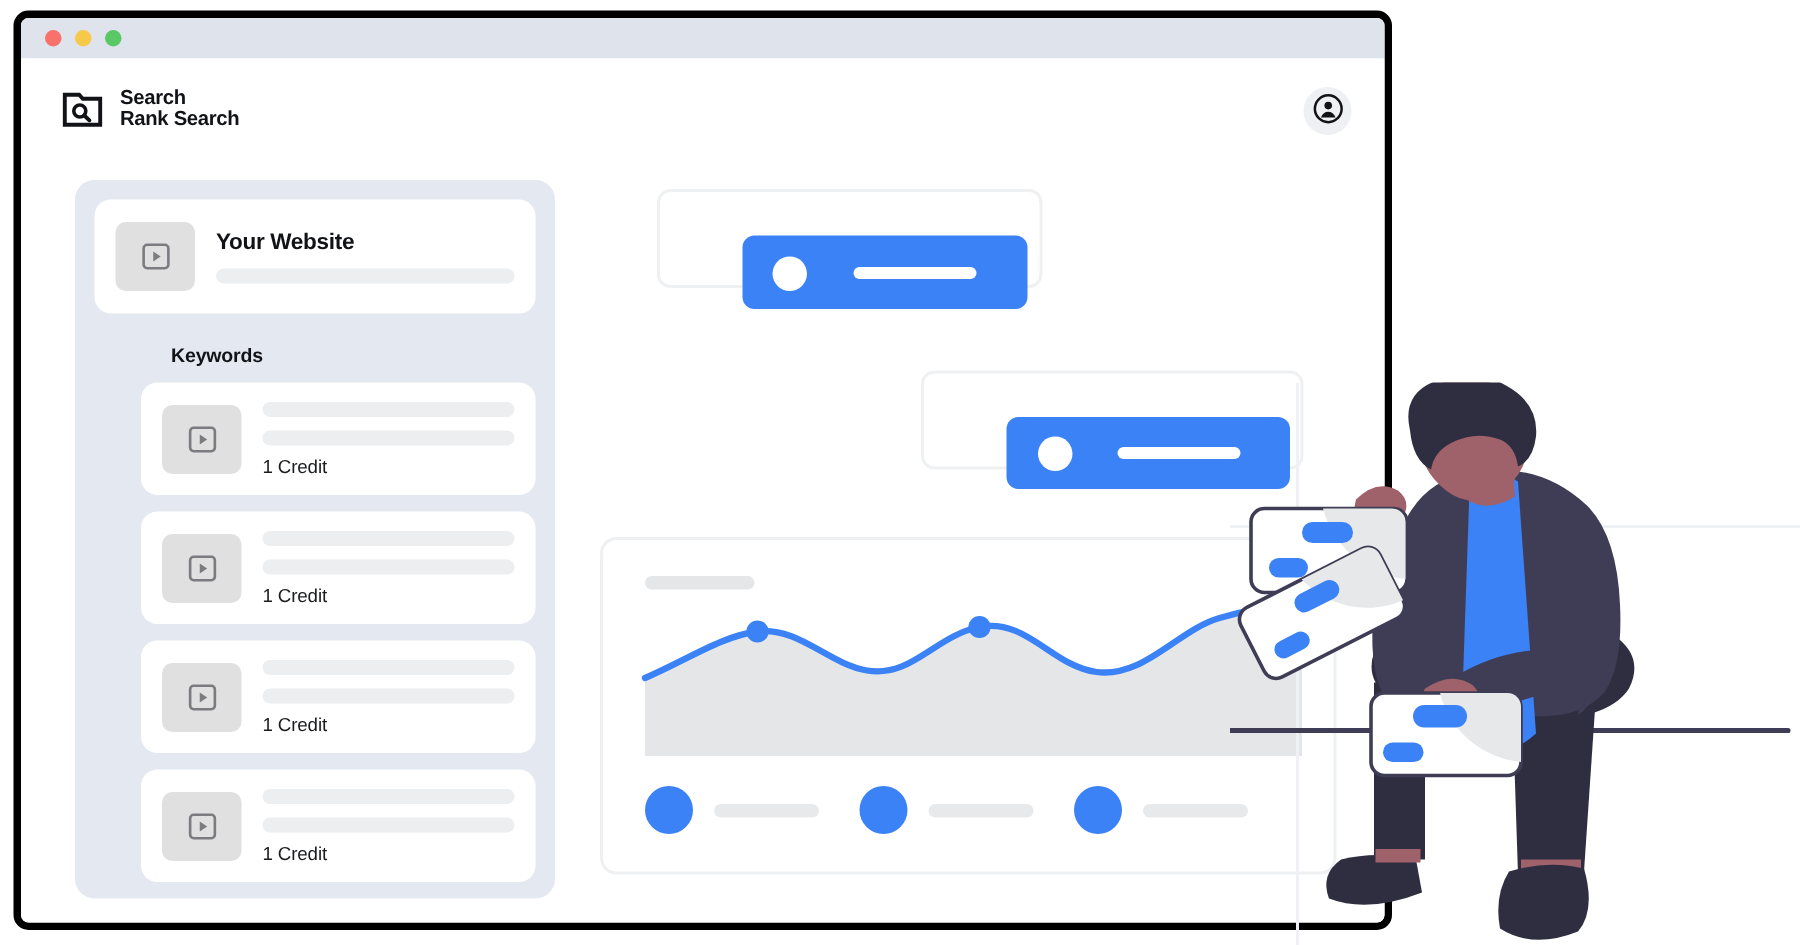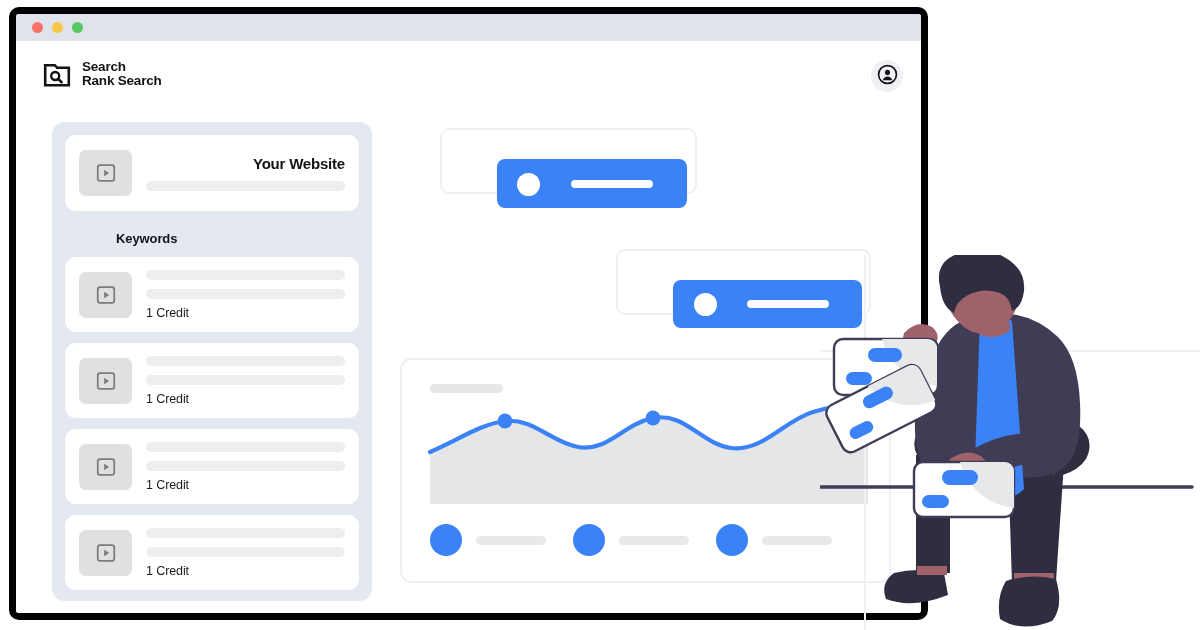--- a/index.html
+++ b/index.html
@@ -9,21 +9,21 @@
     font-family:"Liberation Sans", sans-serif;
     overflow:hidden;
     position:relative;
   }
   .stage{position:absolute;inset:0;width:1200px;height:630px;}
 
   
   .window{
     position:absolute;left:9px;top:7px;width:919px;height:613px;
     background:#ffffff;
-    border:7px solid #000000;
+    border:5px solid #000000;
     border-radius:10px;
     overflow:hidden;
     box-sizing:border-box;
   }
   .titlebar{
     position:absolute;left:0;top:0;width:919px;height:27px;
     background:#dfe3ec;
     display:flex;align-items:center;gap:9px;
     padding-left:16px;
     box-sizing:border-box;
@@ -56,30 +56,29 @@
   .sidebar{
     position:absolute;left:36px;top:81px;width:320px;height:479px;
     background:#e4e8f0;border-radius:13px;
     box-sizing:border-box;padding:13px;
   }
   .card{
     background:#ffffff;border-radius:11px;box-sizing:border-box;
     display:flex;align-items:center;gap:14px;padding:12px 14px;
   }
   .card.site{height:76px;}
-  .card.kw{height:75px;margin-bottom:11px;}
+  .card.kw{height:75px;margin-bottom:11px;margin-left:31px;}
   .thumb{
     width:53px;height:46px;border-radius:7px;background:#e0e0e0;
     flex:0 0 auto;display:flex;align-items:center;justify-content:center;
   }
   .card-body{flex:1 1 auto;min-width:0;}
   .card-title{
     font-size:15px;font-weight:700;color:#111316;letter-spacing:-0.2px;
     margin:0 0 9px 0;
-    text-align:right;
   }
   .bar{background:#eceef0;border-radius:5px;height:10px;}
   .bar.b1{width:100%;}
   .bar.b2{width:100%;margin-top:9px;}
   .credit{
     font-size:12.5px;color:#1b1c1f;margin-top:7px;letter-spacing:-0.1px;
   }
   .section-label{
     font-size:13px;font-weight:700;color:#111316;letter-spacing:-0.1px;
     margin:20px 0 11px 5px;

